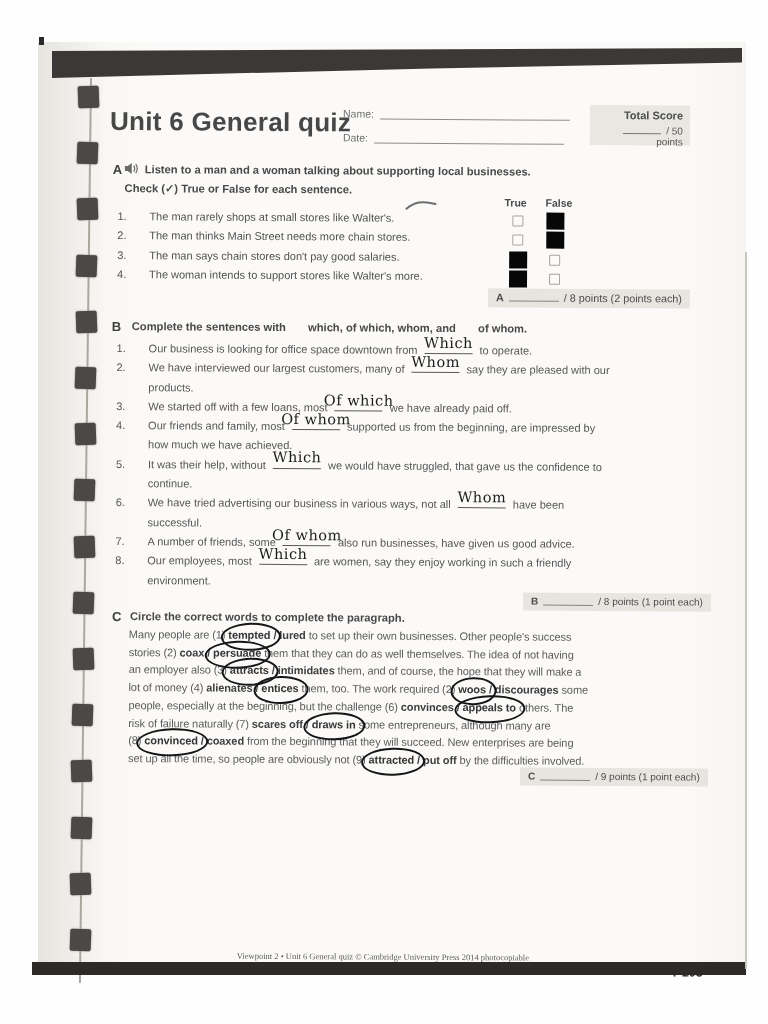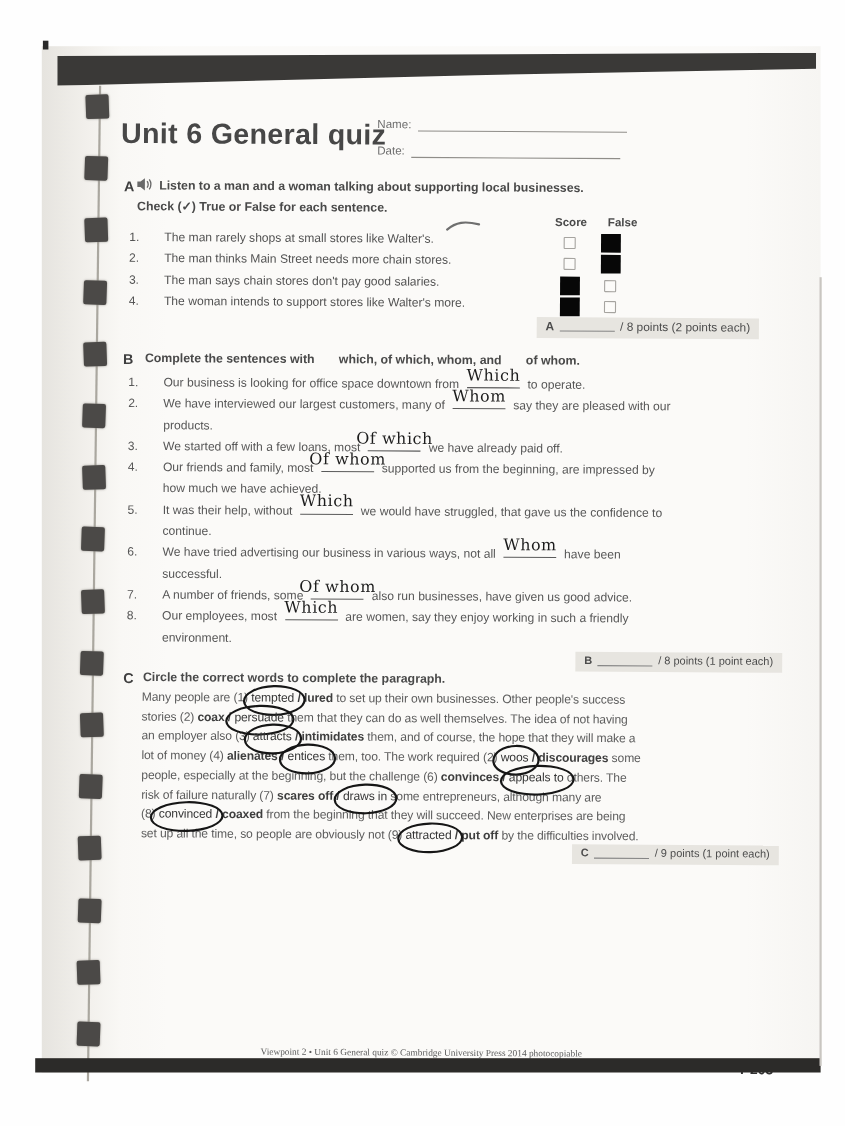--- a/index.html
+++ b/index.html
@@ -63,21 +63,21 @@
   .blank{display:inline-block;position:relative;width:48px;height:10px;border-bottom:1.4px solid #5a5a5a;
          margin:0 4px;vertical-align:baseline;}
   .hw{position:absolute;left:50%;bottom:0;transform:translateX(-50%);
       font-family:"DejaVu Serif",serif;font-size:14.5px;color:#1c1c1c;white-space:nowrap;letter-spacing:0.5px;}
 
   #c-para{position:absolute;left:94px;top:584px;width:585px;font-size:11px;color:#5c5c5c;
           line-height:17.7px;letter-spacing:-0.1px;}
   .c-line{white-space:nowrap;}
   .b{font-weight:bold;color:#3e3e3e;}
   .i{margin-left:19px;}
-  .circled{position:relative;display:inline-block;font-weight:normal;color:#353535;}
+  .circled{position:relative;display:inline-block;font-weight:bold;color:#353535;}
   .circled::after{content:'';position:absolute;left:-8px;right:-10px;top:-4px;bottom:-6px;
                   border:2.6px solid #161616;border-radius:50%;transform:rotate(-2deg);}
 
   .footer-credit{position:absolute;left:178px;top:908px;width:344px;text-align:center;
                  font-size:8.5px;color:#5b5b5b;font-family:"Liberation Serif",serif;}
   .page-num{position:absolute;left:638px;top:899px;font-size:12.5px;font-weight:bold;color:#333;margin-top:21px;}
 </style>
 </head>
 <body>
 
@@ -112,20 +112,27 @@
       <div class="nd-row">
         <span>Name:</span>
         <span class="nd-line"></span>
       </div>
       <div class="nd-row">
         <span>Date:</span>
         <span class="nd-line"></span>
       </div>
     </div>
 
+    <div class="totalscore">
+      <div class="ts-label">Total Score</div>
+      <div class="ts-line">
+        <span class="ts-blank"></span>
+        <span>/ 50 points</span>
+      </div>
+    </div>
 
     <div class="sec-head" id="head-a">
       <span class="sec-letter">A</span>
       <div class="lines">
         <div>
           <span class="audio-ic">
             <svg width="15" height="13" viewBox="0 0 15 13">
                 <polygon points="0,4 3,4 7,1 7,12 3,9 0,9" fill="#6a6a6a"></polygon>
                 <path d="M9,3.5 Q11,6.5 9,9.5" stroke="#6a6a6a" fill="none" stroke-width="1.2"></path>
                 <path d="M11,2 Q14,6.5 11,11" stroke="#6a6a6a" fill="none" stroke-width="1.2"></path>
@@ -136,21 +143,21 @@
       </div>
     </div>
 
     <span class="tick">
       <svg width="36" height="14">
           <path d="M3,11 C11,4 19,3 32,6" stroke="#6f6f6f" stroke-width="2" fill="none" stroke-linecap="round"></path>
         </svg>
     </span>
 
     <div class="tf-heads">
-      <span>Score</span>
+      <span>True</span>
       <span>False</span>
     </div>
 
     <div id="a-items">
         <div class="a-row"><span class="num">1.</span><span>The man rarely shops at small stores like Walter's.</span><span class="cb t"></span><span class="cb f filled"></span></div>
         <div class="a-row"><span class="num">2.</span><span>The man thinks Main Street needs more chain stores.</span><span class="cb t"></span><span class="cb f filled"></span></div>
         <div class="a-row"><span class="num">3.</span><span>The man says chain stores don't pay good salaries.</span><span class="cb t filled"></span><span class="cb f"></span></div>
         <div class="a-row"><span class="num">4.</span><span>The woman intends to support stores like Walter's more.</span><span class="cb t filled"></span><span class="cb f"></span></div>
       </div>
 

